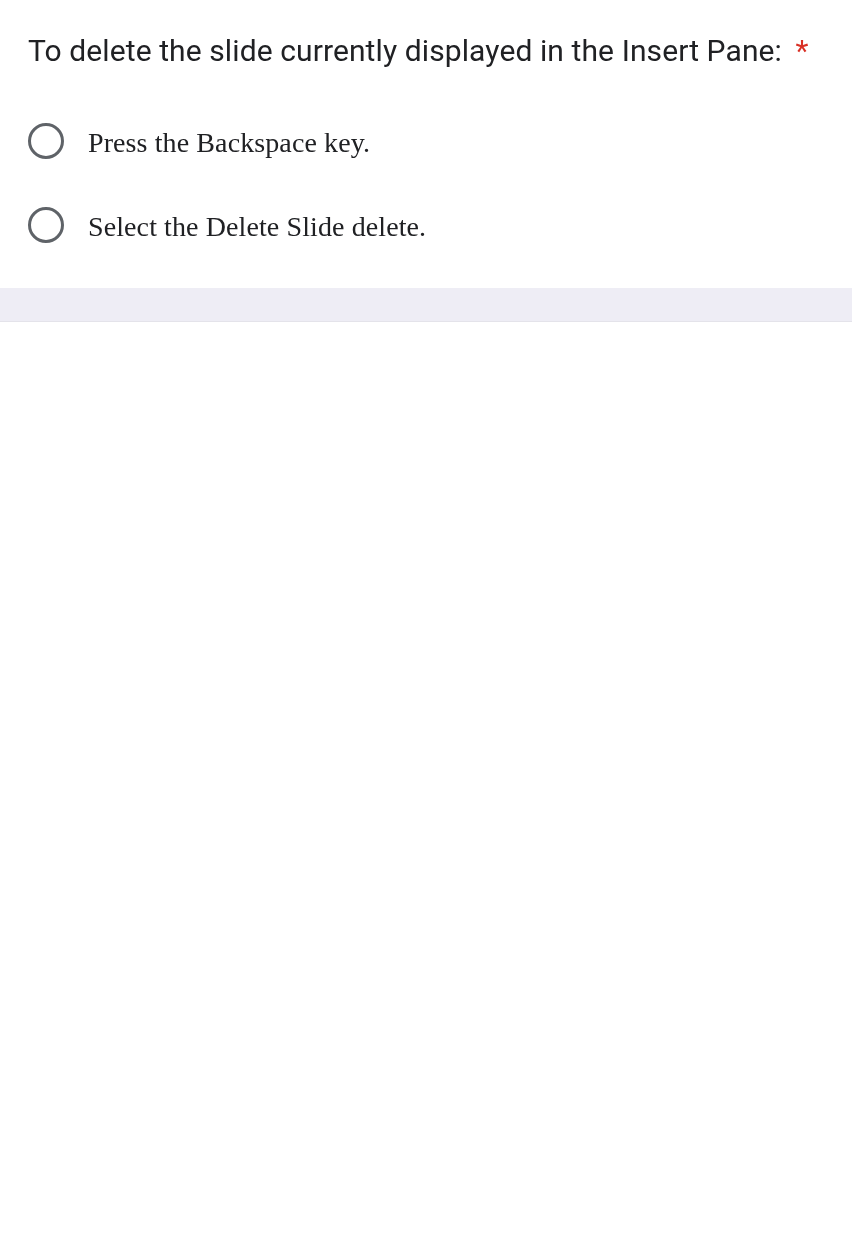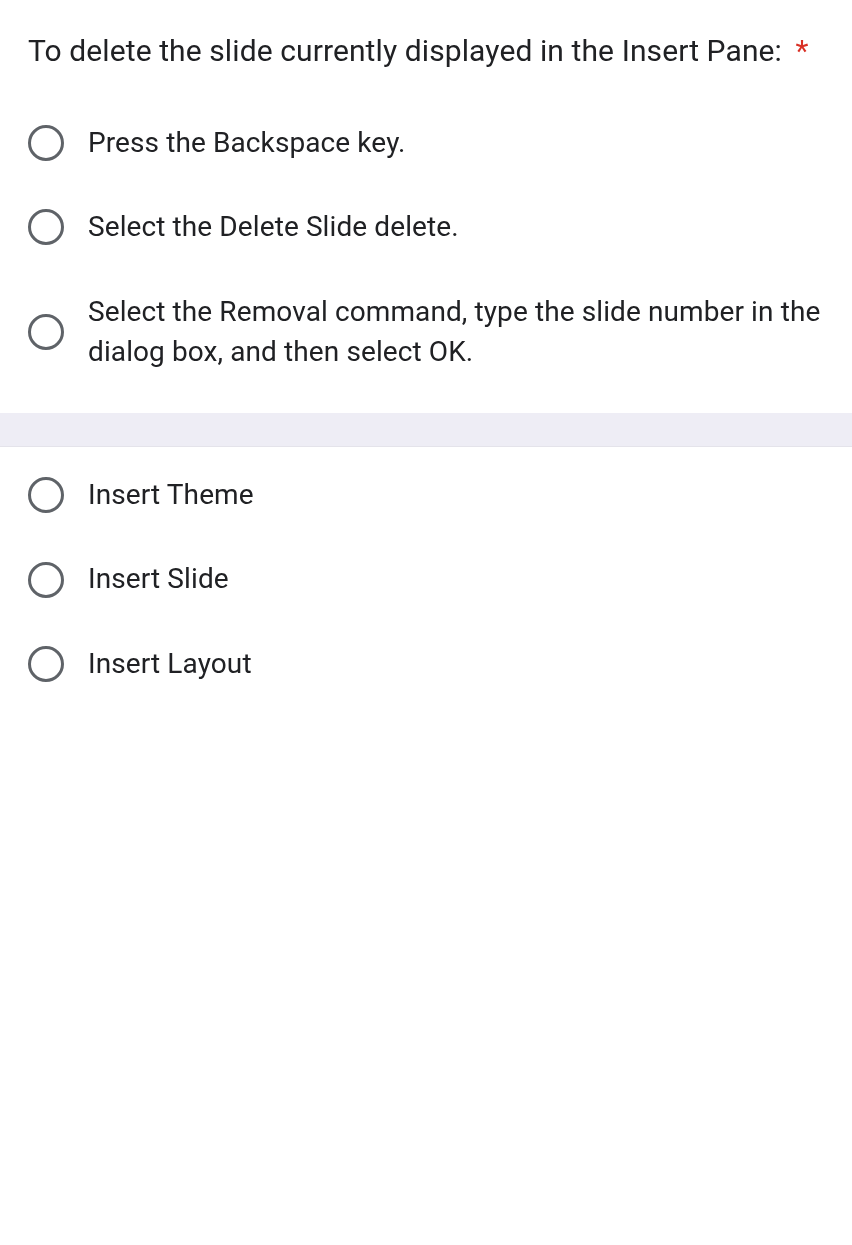--- a/index.html
+++ b/index.html
@@ -28,23 +28,23 @@
     color: #d93025;
     margin-left: 6px;
   }
   .options {
     display: flex;
     flex-direction: column;
     gap: 44px;
   }
   .option-row {
     display: flex;
-    align-items: center;
     gap: 24px;
     cursor: pointer;
+    font-family: Liberation Serif, serif;
   }
   .radio {
     flex: 0 0 auto;
     width: 36px;
     height: 36px;
     border: 3px solid #5f6368;
     border-radius: 50%;
     background: #ffffff;
   }
   .option-label {
@@ -69,37 +69,19 @@
   </div>
   <div class="options">
     <label class="option-row">
       <span class="radio"></span>
       <span class="option-label">Press the Backspace key.</span>
     </label>
     <label class="option-row">
       <span class="radio"></span>
       <span class="option-label">Select the Delete Slide delete.</span>
     </label>
-    <label class="option-row">
-      <span class="radio"></span>
-      <span class="option-label">Select the Removal command, type the slide number in the dialog box, and then select OK.</span>
-    </label>
   </div>
 </div>
 
 <div class="divider"></div>
 
 <div class="question-block">
-  <div class="options">
-    <label class="option-row">
-      <span class="radio"></span>
-      <span class="option-label">Insert Theme</span>
-    </label>
-    <label class="option-row">
-      <span class="radio"></span>
-      <span class="option-label">Insert Slide</span>
-    </label>
-    <label class="option-row">
-      <span class="radio"></span>
-      <span class="option-label">Insert Layout</span>
-    </label>
-  </div>
 </div>
 
 </body></html>

